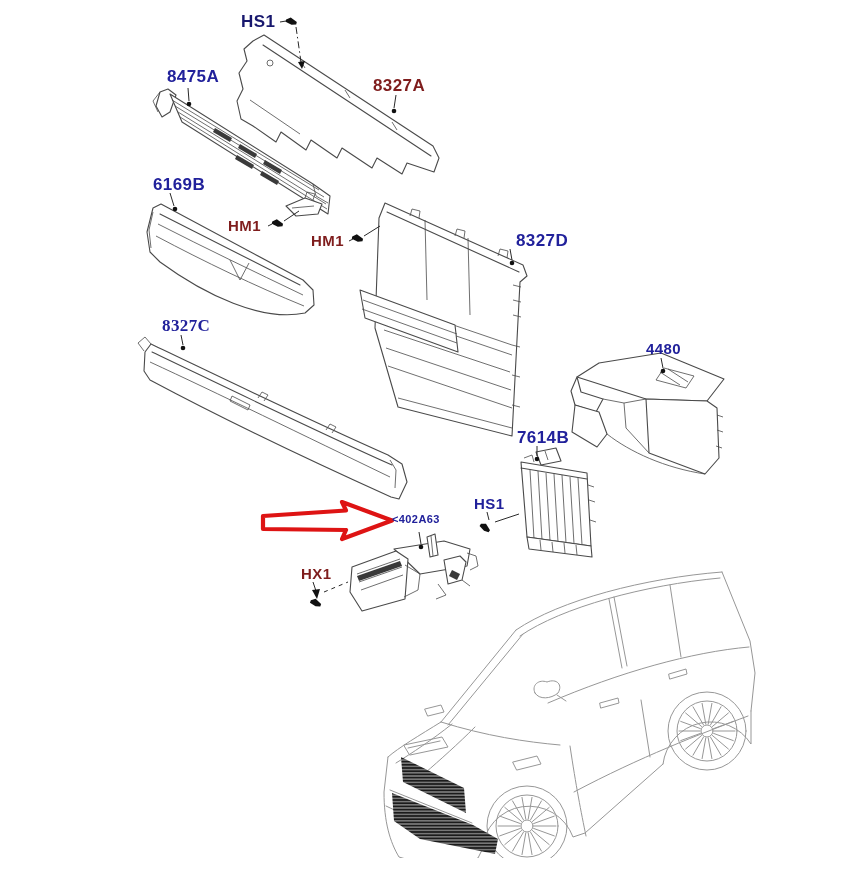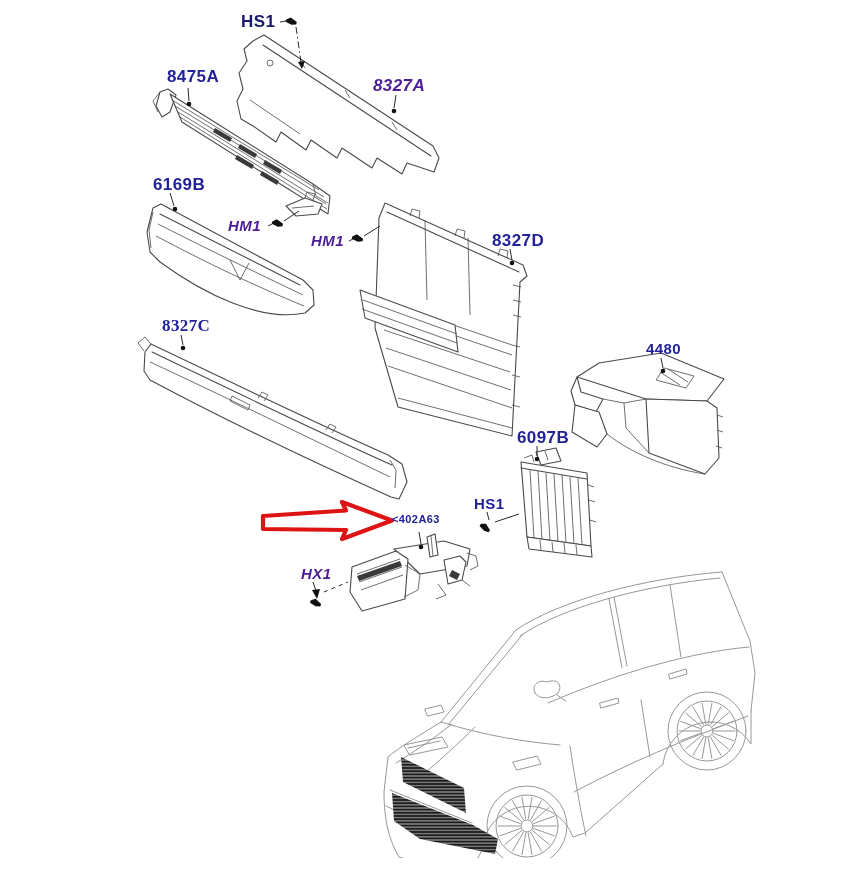--- a/index.html
+++ b/index.html
@@ -2,21 +2,21 @@
 <html><head>
 <meta charset="utf-8">
 <style>
   html,body{margin:0;padding:0;background:#ffffff;}
   #stage{position:relative;width:858px;height:858px;background:#ffffff;overflow:hidden;
          font-family:"Liberation Sans",sans-serif;}
   #art{position:absolute;left:0;top:0;}
   .label{position:absolute;font-weight:bold;letter-spacing:.4px;white-space:nowrap;
          font-family:"Liberation Sans",sans-serif;}
   .blue{color:#21219b;}
-  .green{color:#4c1d95;font-style:italic;}
+  .green{color:#7f1d1d;}
   .navy{color:#18186e;}
   .sz-big{font-size:17px;}
   .sz-mid{font-size:15px;text-align:center;}
   .sz-sm{font-size:11px;}
   
   .p{stroke:#4a4a4a;fill:none;stroke-width:1.1;stroke-linejoin:round;stroke-linecap:round;}
   .pw{stroke:#4a4a4a;fill:#ffffff;stroke-width:1.1;stroke-linejoin:round;}
   .pt{stroke:#4a4a4a;fill:none;stroke-width:.8;}
   .dk{fill:#3a3a3a;stroke:none;}
   .ld{stroke:#2a2a2a;fill:none;stroke-width:1;}
@@ -259,21 +259,21 @@
 
     <path d="M263,516 L346,510.5 L342,502 L392,520.5 L342,539 L346,530 L263,529 Z" fill="#ffffff" stroke="#de1414" stroke-width="4.2" stroke-linejoin="round"></path>
   </svg>
 
   <div class="label navy sz-big" style="left:241px;top:12px;">HS1</div>
   <div class="label blue sz-big" style="left:167px;top:67px;">8475A</div>
   <div class="label green sz-big" style="left:373px;top:76px;">8327A</div>
   <div class="label blue sz-big" style="left:153px;top:175px;">6169B</div>
   <div class="label green sz-mid" style="left:228px;top:217px;">HM1</div>
   <div class="label green sz-mid" style="left:311px;top:232px;">HM1</div>
-  <div class="label blue sz-big" style="left:492px;top:231px;">8327D</div>
+  <div class="label blue sz-big" style="left:516px;top:231px;">8327D</div>
   <div class="label blue sz-big" style="left:162px;top:316px;font-family:Liberation Serif, serif;">8327C</div>
   <div class="label blue sz-mid" style="left:646px;top:340px;">4480</div>
-  <div class="label blue sz-big" style="left:517px;top:428px;">6097B</div>
+  <div class="label blue sz-big" style="left:517px;top:428px;">7614B</div>
   <div class="label blue sz-mid" style="left:474px;top:495px;">HS1</div>
   <div class="label blue sz-sm" style="left:392px;top:513px;">&lt;402A63</div>
   <div class="label green sz-mid" style="left:301px;top:565px;">HX1</div>
 
 </div>
 
 </body></html>

